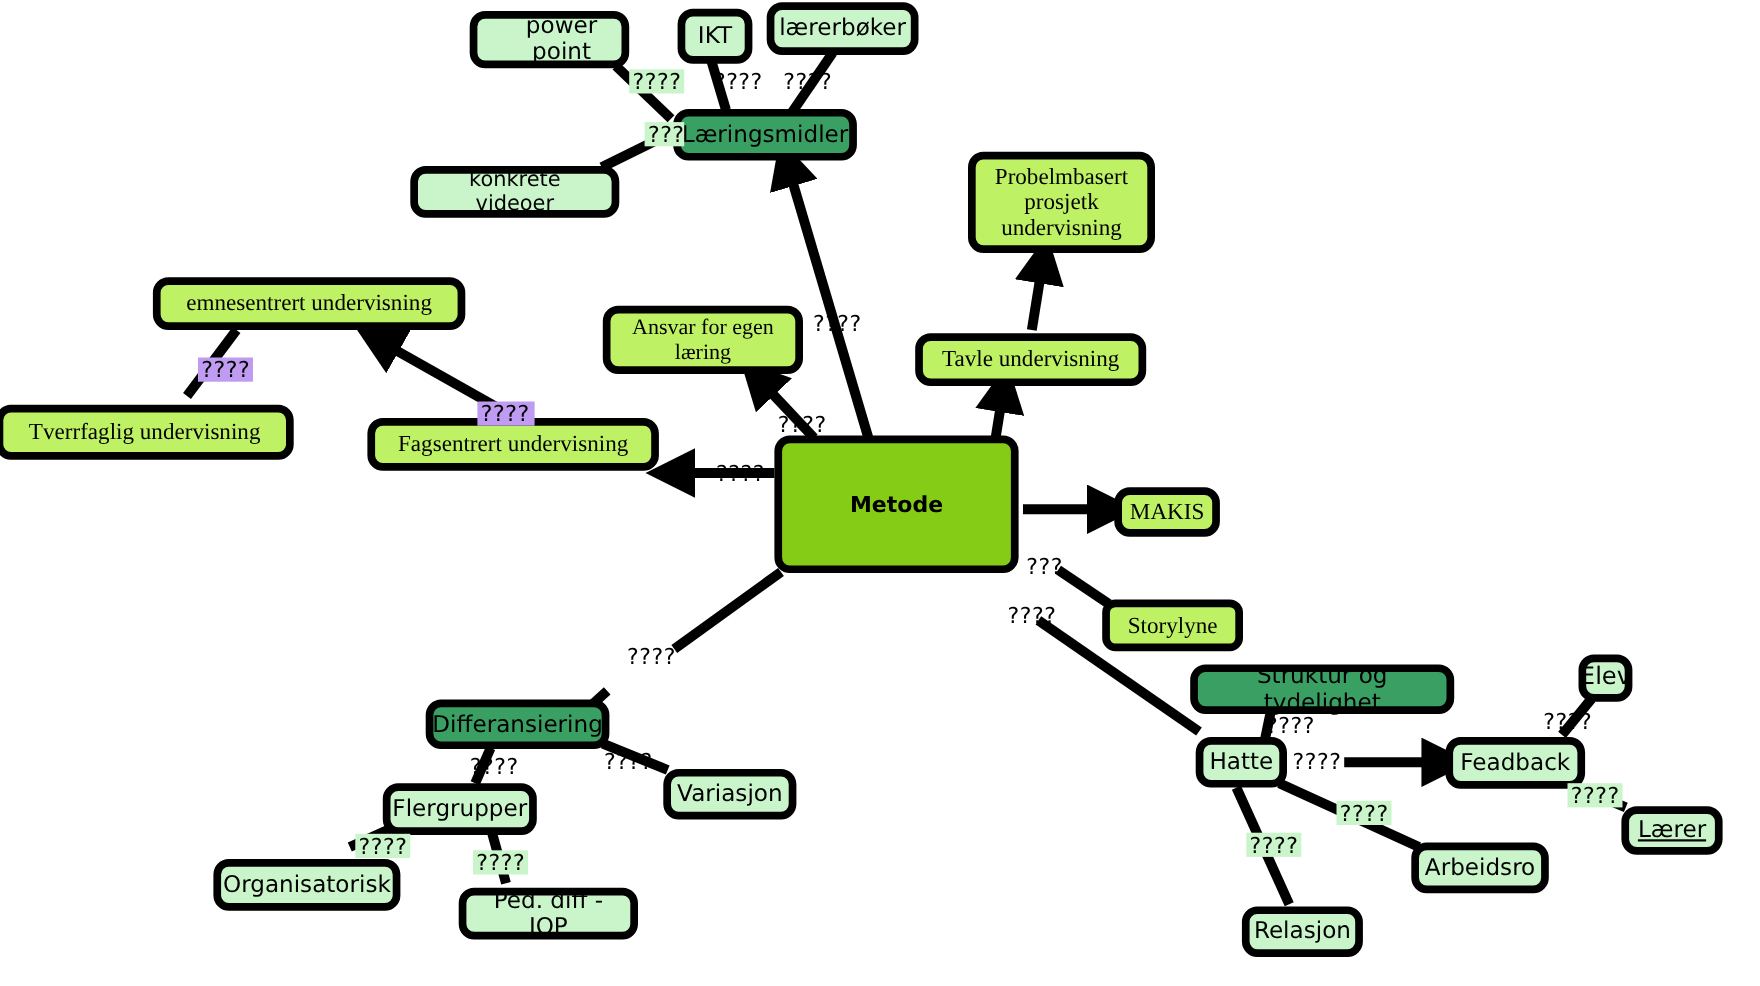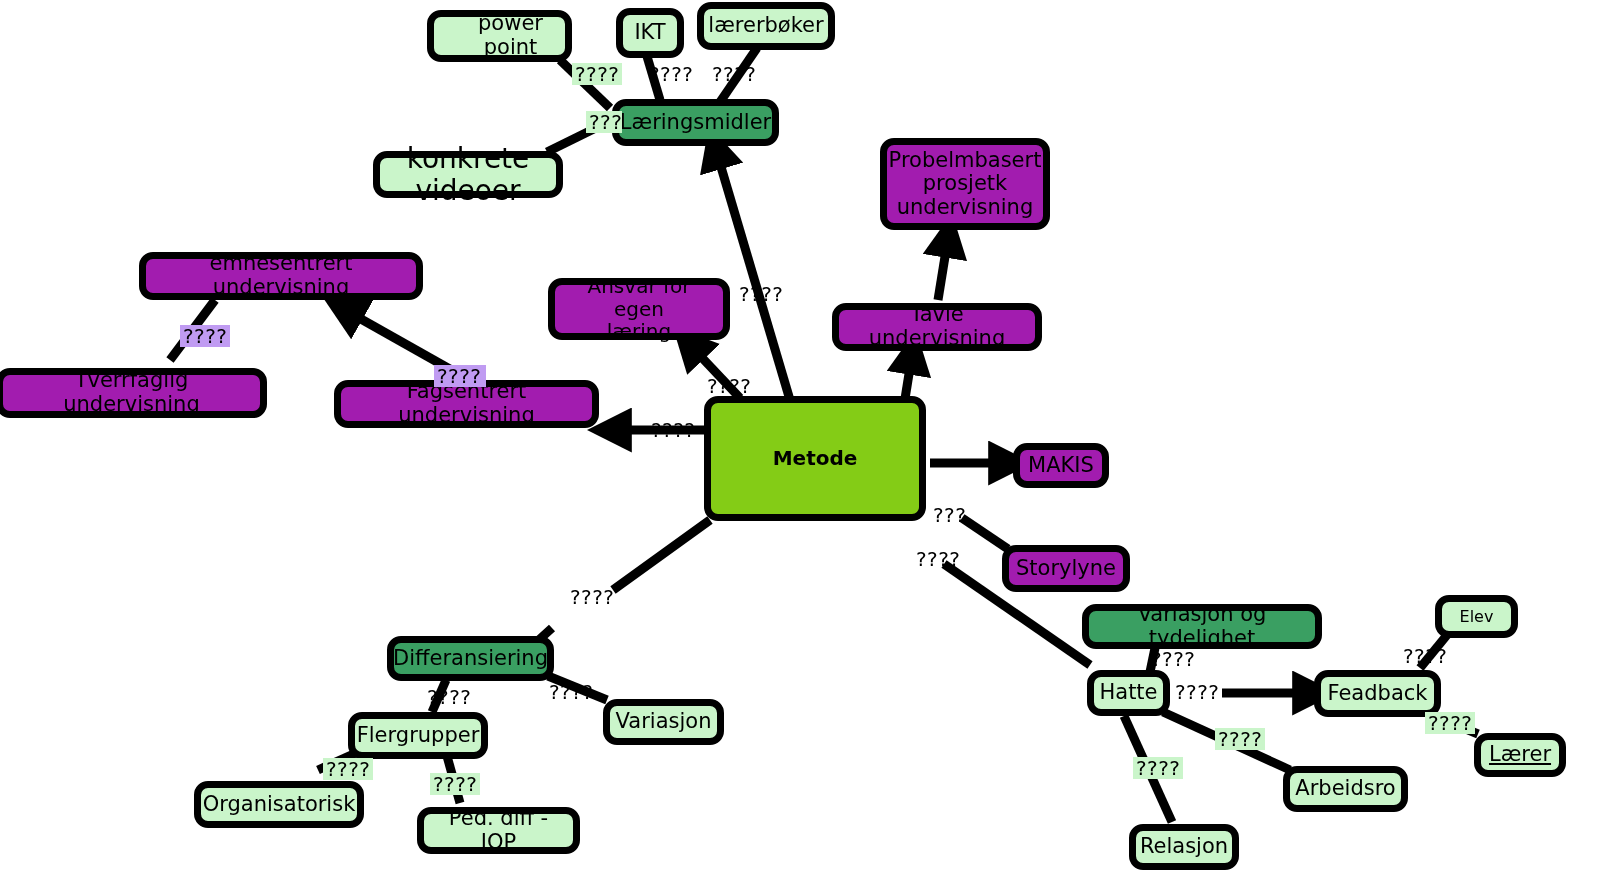--- a/index.html
+++ b/index.html
@@ -31,21 +31,21 @@
     text-align:center;
     border:7px solid #000000;
     border-radius:14px;
     color:#000000;
     line-height:1.12;
     padding:2px 10px;
     white-space:pre-line;
   }
   .node.green-light{ background:#caf5ca; }
   .node.green-dark { background:#3a9f62; }
-  .node.purple     { background:#a21caf; }
+  .node.purple     { background:#bef264;font-family:Liberation Serif, serif; }
   .node.teal       { background:#84cc16; font-weight:bold; }
 
   
   .elabel{
     position:absolute;
     font-size:20px;
     letter-spacing:0.5px;
     color:#000000;
     white-space:nowrap;
     line-height:1;
@@ -94,42 +94,42 @@
         <path d="M 1447,635 L 1420,668"></path>
         <path d="M 1430,714 L 1478,734"></path>
       </g>
   </svg>
 
   <div id="node-layer">
       <div class="node green-light" style="left: 427px; top: 10px; width: 145px; height: 52px; font-size: 21px; padding-left: 32px;">power point</div>
       <div class="node green-light" style="left: 616px; top: 8px; width: 68px; height: 50px; font-size: 21px;">IKT</div>
       <div class="node green-light" style="left: 697px; top: 2px; width: 138px; height: 48px; font-size: 21px;">lærerbøker</div>
       <div class="node green-dark" style="left: 612px; top: 99px; width: 167px; height: 47px; font-size: 21px;">Læringsmidler</div>
-      <div class="node green-light" style="left: 373px; top: 151px; width: 190px; height: 47px; font-size: 28px;">konkrete videoer</div>
+      <div class="node green-light" style="left: 373px; top: 151px; width: 190px; height: 47px; font-size: 19px;">konkrete videoer</div>
       <div class="node purple" style="left: 139px; top: 252px; width: 284px; height: 48px; font-size: 21px;">emnesentrert undervisning</div>
       <div class="node purple" style="left: -4px; top: 368px; width: 271px; height: 50px; font-size: 21px;">Tverrfaglig undervisning</div>
       <div class="node purple" style="left: 334px; top: 380px; width: 265px; height: 48px; font-size: 21px;">Fagsentrert undervisning</div>
       <div class="node purple" style="left: 548px; top: 278px; width: 182px; height: 62px; font-size: 20px;">Ansvar for egen
 læring</div>
       <div class="node purple" style="left: 880px; top: 138px; width: 170px; height: 92px; font-size: 21px;">Probelmbasert
 prosjetk
 undervisning</div>
       <div class="node purple" style="left: 832px; top: 303px; width: 210px; height: 48px; font-size: 21px;">Tavle undervisning</div>
       <div class="node teal" style="left: 704px; top: 396px; width: 222px; height: 125px; font-size: 20px;">Metode</div>
       <div class="node purple" style="left: 1013px; top: 443px; width: 96px; height: 45px; font-size: 21px;">MAKIS</div>
-      <div class="node purple" style="left: 1002px; top: 545px; width: 128px; height: 47px; font-size: 21px;">Storylyne</div>
-      <div class="node green-dark" style="left: 1082px; top: 604px; width: 240px; height: 45px; font-size: 21px;">Variasjon og tydelighet</div>
+      <div class="node purple" style="left: 1002px; top: 545px; width: 128px; height: 47px; font-size: 21px; border-radius: 12px;">Storylyne</div>
+      <div class="node green-dark" style="left: 1082px; top: 604px; width: 240px; height: 45px; font-size: 21px;">Struktur og tydelighet</div>
       <div class="node green-dark" style="left: 387px; top: 636px; width: 167px; height: 45px; font-size: 21px;">Differansiering</div>
       <div class="node green-light" style="left: 603px; top: 699px; width: 121px; height: 46px; font-size: 21px;">Variasjon</div>
       <div class="node green-light" style="left: 348px; top: 712px; width: 140px; height: 47px; font-size: 21px;">Flergrupper</div>
       <div class="node green-light" style="left: 194px; top: 781px; width: 170px; height: 47px; font-size: 21px;">Organisatorisk</div>
       <div class="node green-light" style="left: 417px; top: 807px; width: 163px; height: 47px; font-size: 21px;">Ped. diff -IOP</div>
       <div class="node green-light" style="left: 1087px; top: 670px; width: 83px; height: 46px; font-size: 21px;">Hatte</div>
       <div class="node green-light" style="left: 1314px; top: 670px; width: 127px; height: 47px; font-size: 21px;">Feadback</div>
-      <div class="node green-light" style="left: 1435px; top: 595px; width: 83px; height: 43px; font-size: 16px;">Elev</div>
+      <div class="node green-light" style="left: 1435px; top: 595px; width: 49px; height: 43px; font-size: 22px;">Elev</div>
       <div class="node green-light" style="left: 1474px; top: 733px; width: 92px; height: 44px; font-size: 21px; text-decoration: underline;">Lærer</div>
       <div class="node green-light" style="left: 1283px; top: 766px; width: 125px; height: 46px; font-size: 21px;">Arbeidsro</div>
       <div class="node green-light" style="left: 1129px; top: 824px; width: 110px; height: 46px; font-size: 21px;">Relasjon</div>
     </div>
 
   <div id="label-layer">
       <span class="elabel bg-green" style="left: 572px; top: 63px;">????</span>
       <span class="elabel bg-none" style="left: 646px; top: 63px;">????</span>
       <span class="elabel bg-none" style="left: 709px; top: 63px;">????</span>
       <span class="elabel bg-green clipped" style="left: 586px; top: 111px; width: 30px;">????</span>

